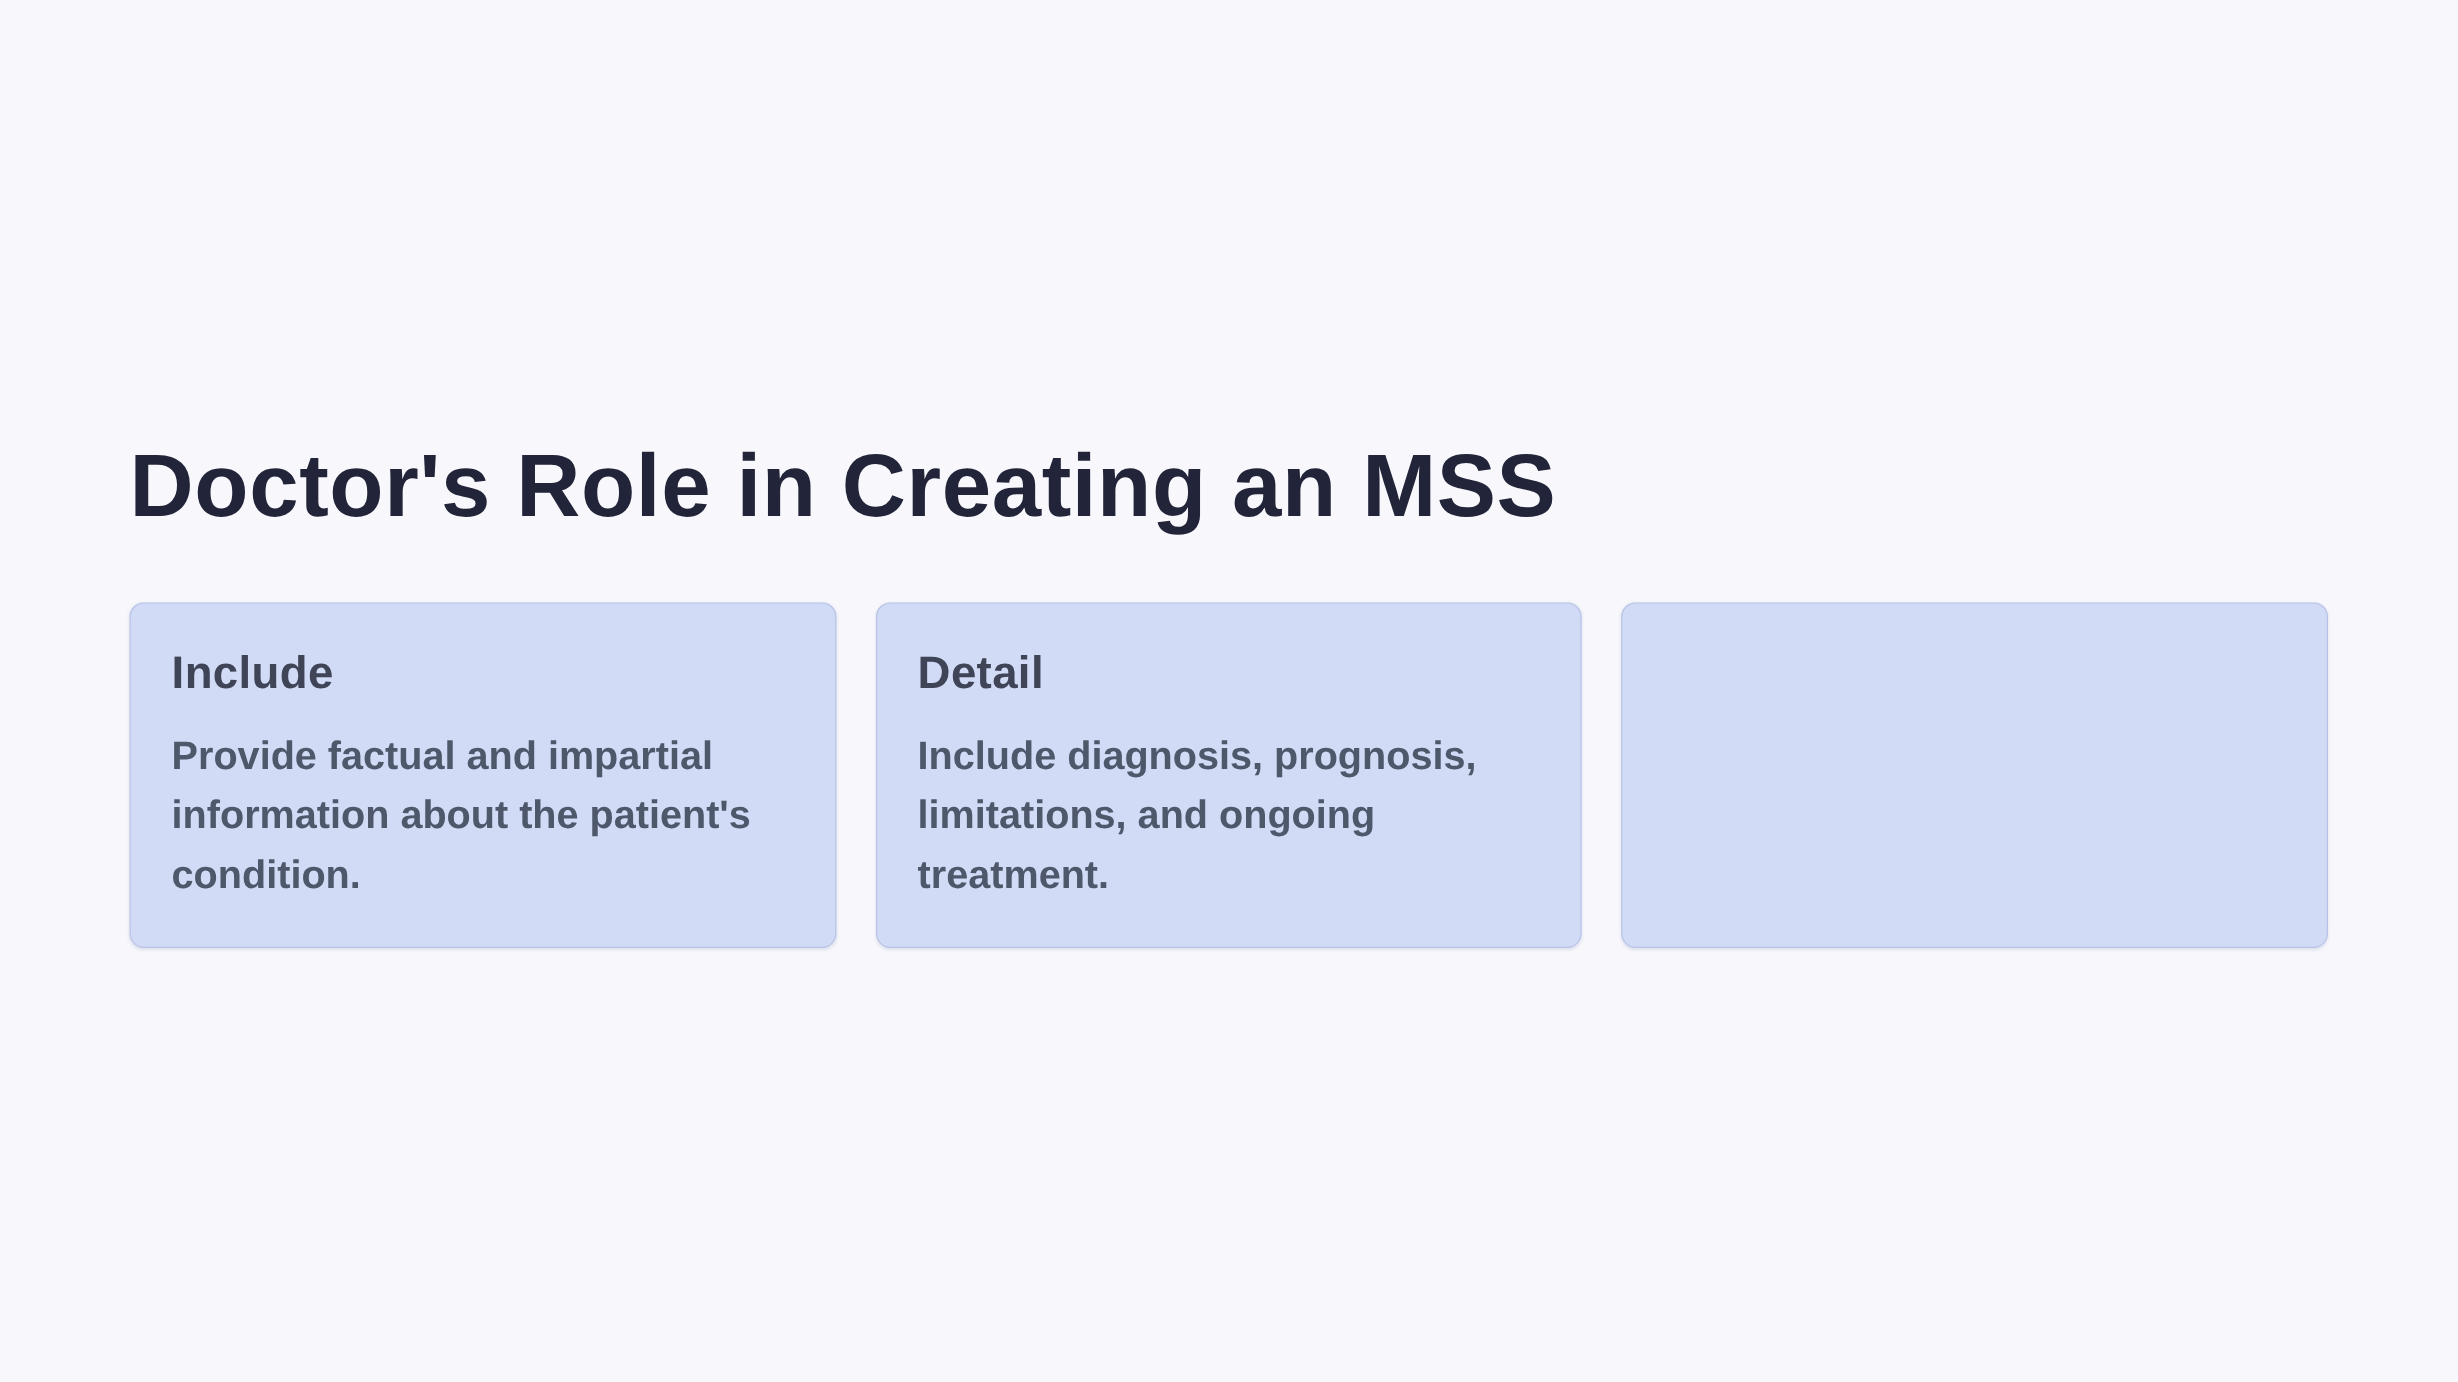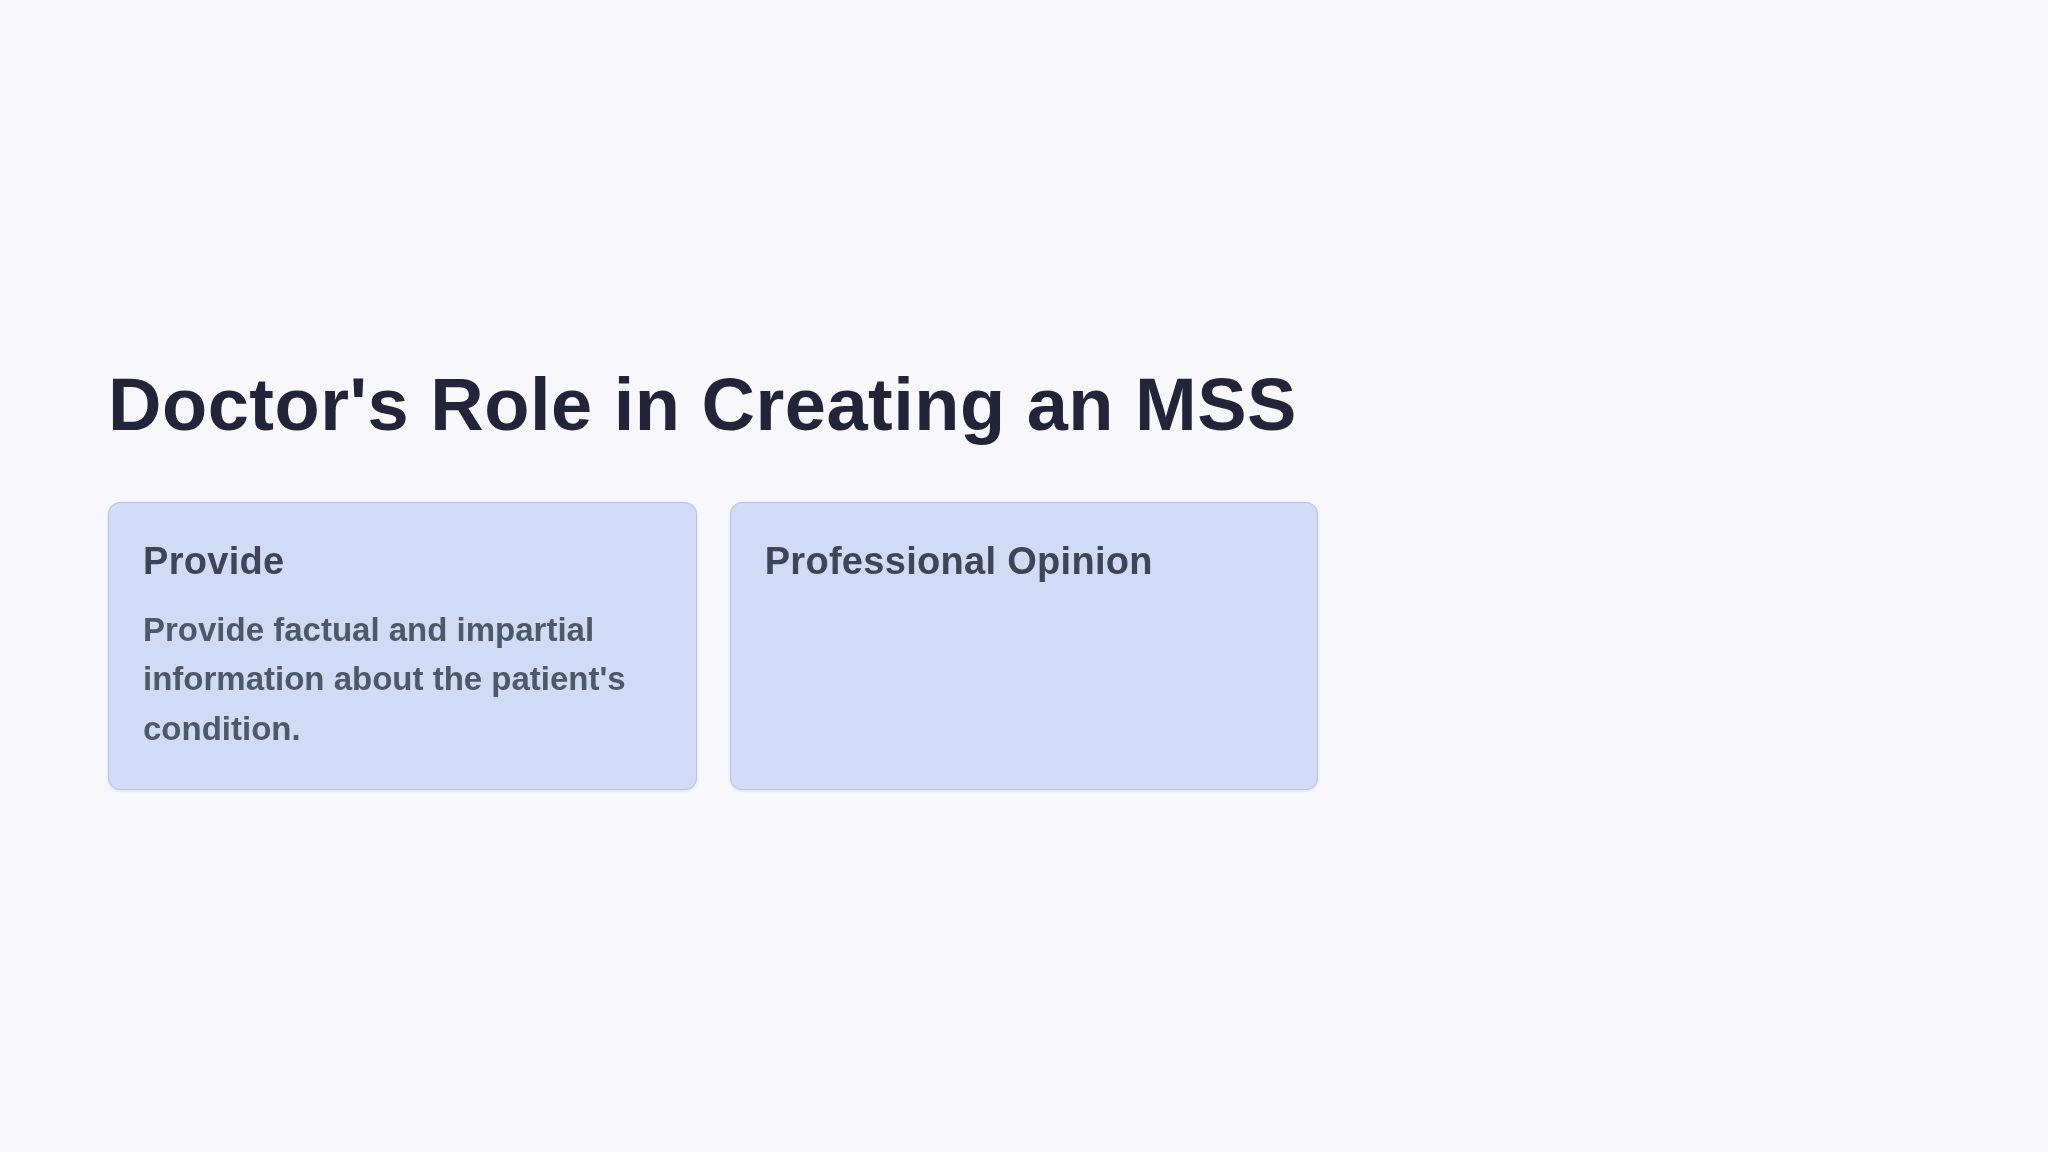--- a/index.html
+++ b/index.html
@@ -70,24 +70,27 @@
 <body>
 
 <div class="slide">
   <div class="content">
 
     <h1 class="slide-title">Doctor's Role in Creating an MSS</h1>
 
     <div class="cards">
 
       <div class="card">
-        <div class="card-heading">Provide</div>
+        <div class="card-heading">Include</div>
         <div class="card-body">Provide factual and impartial information about the patient's condition.</div>
       </div>
 
+      <div class="card">
+        <div class="card-heading">Detail</div>
+        <div class="card-body">Include diagnosis, prognosis, limitations, and ongoing treatment.</div>
+      </div>
 
       <div class="card">
-        <div class="card-heading">Professional Opinion</div>
       </div>
 
     </div>
   </div>
 </div>
 
 </body></html>

